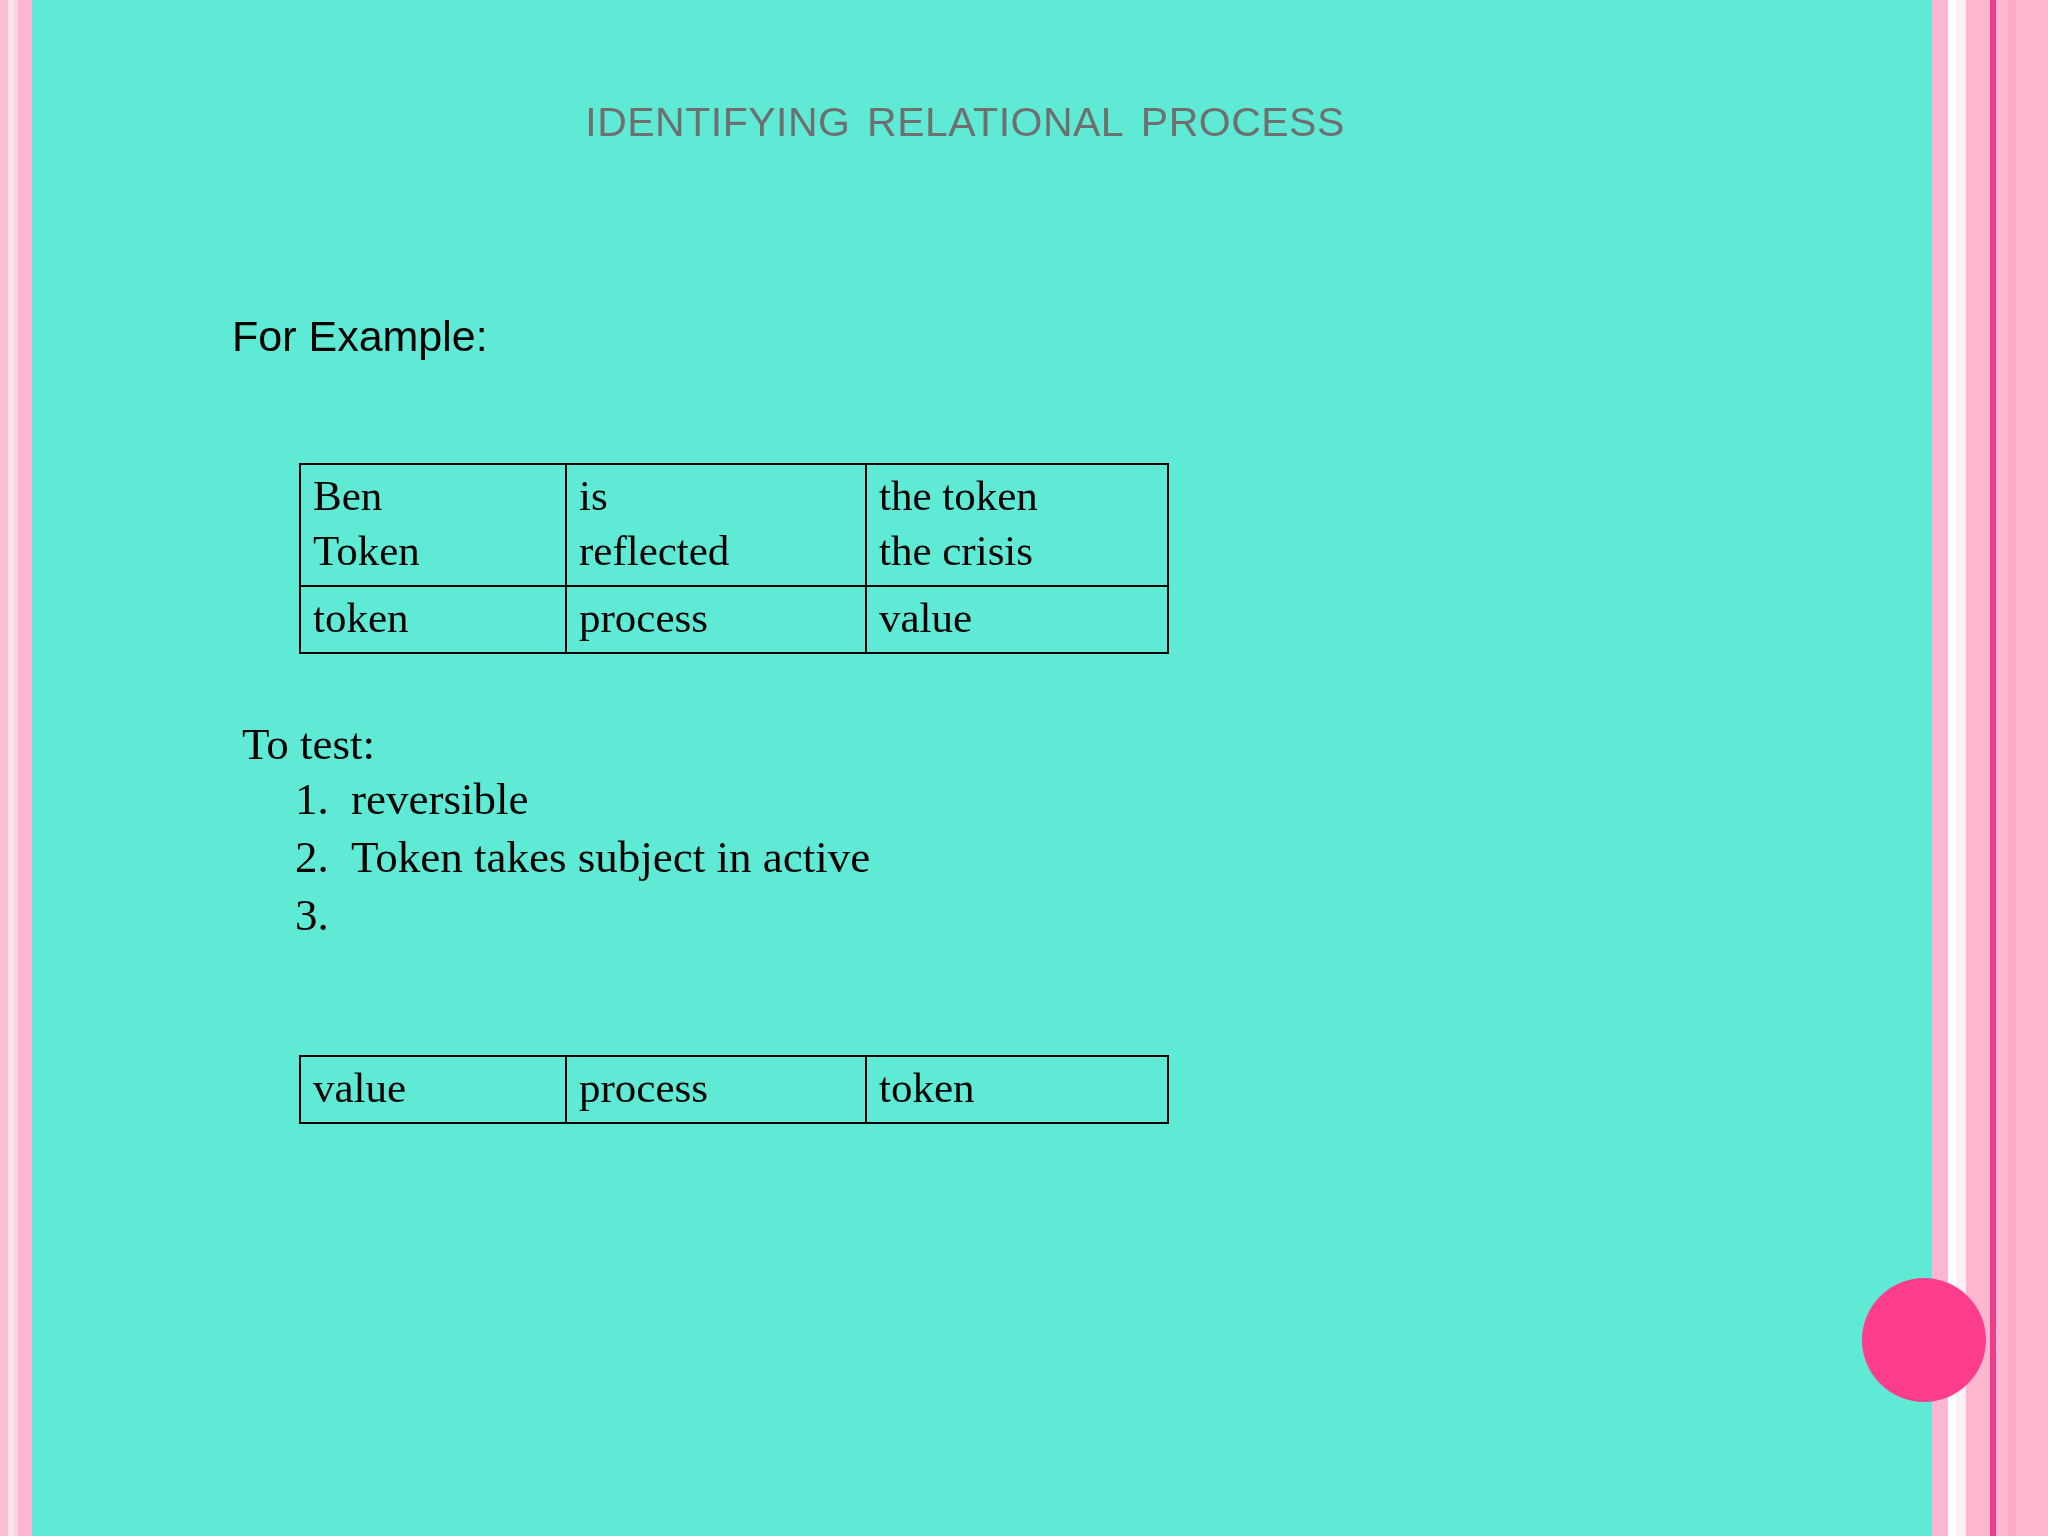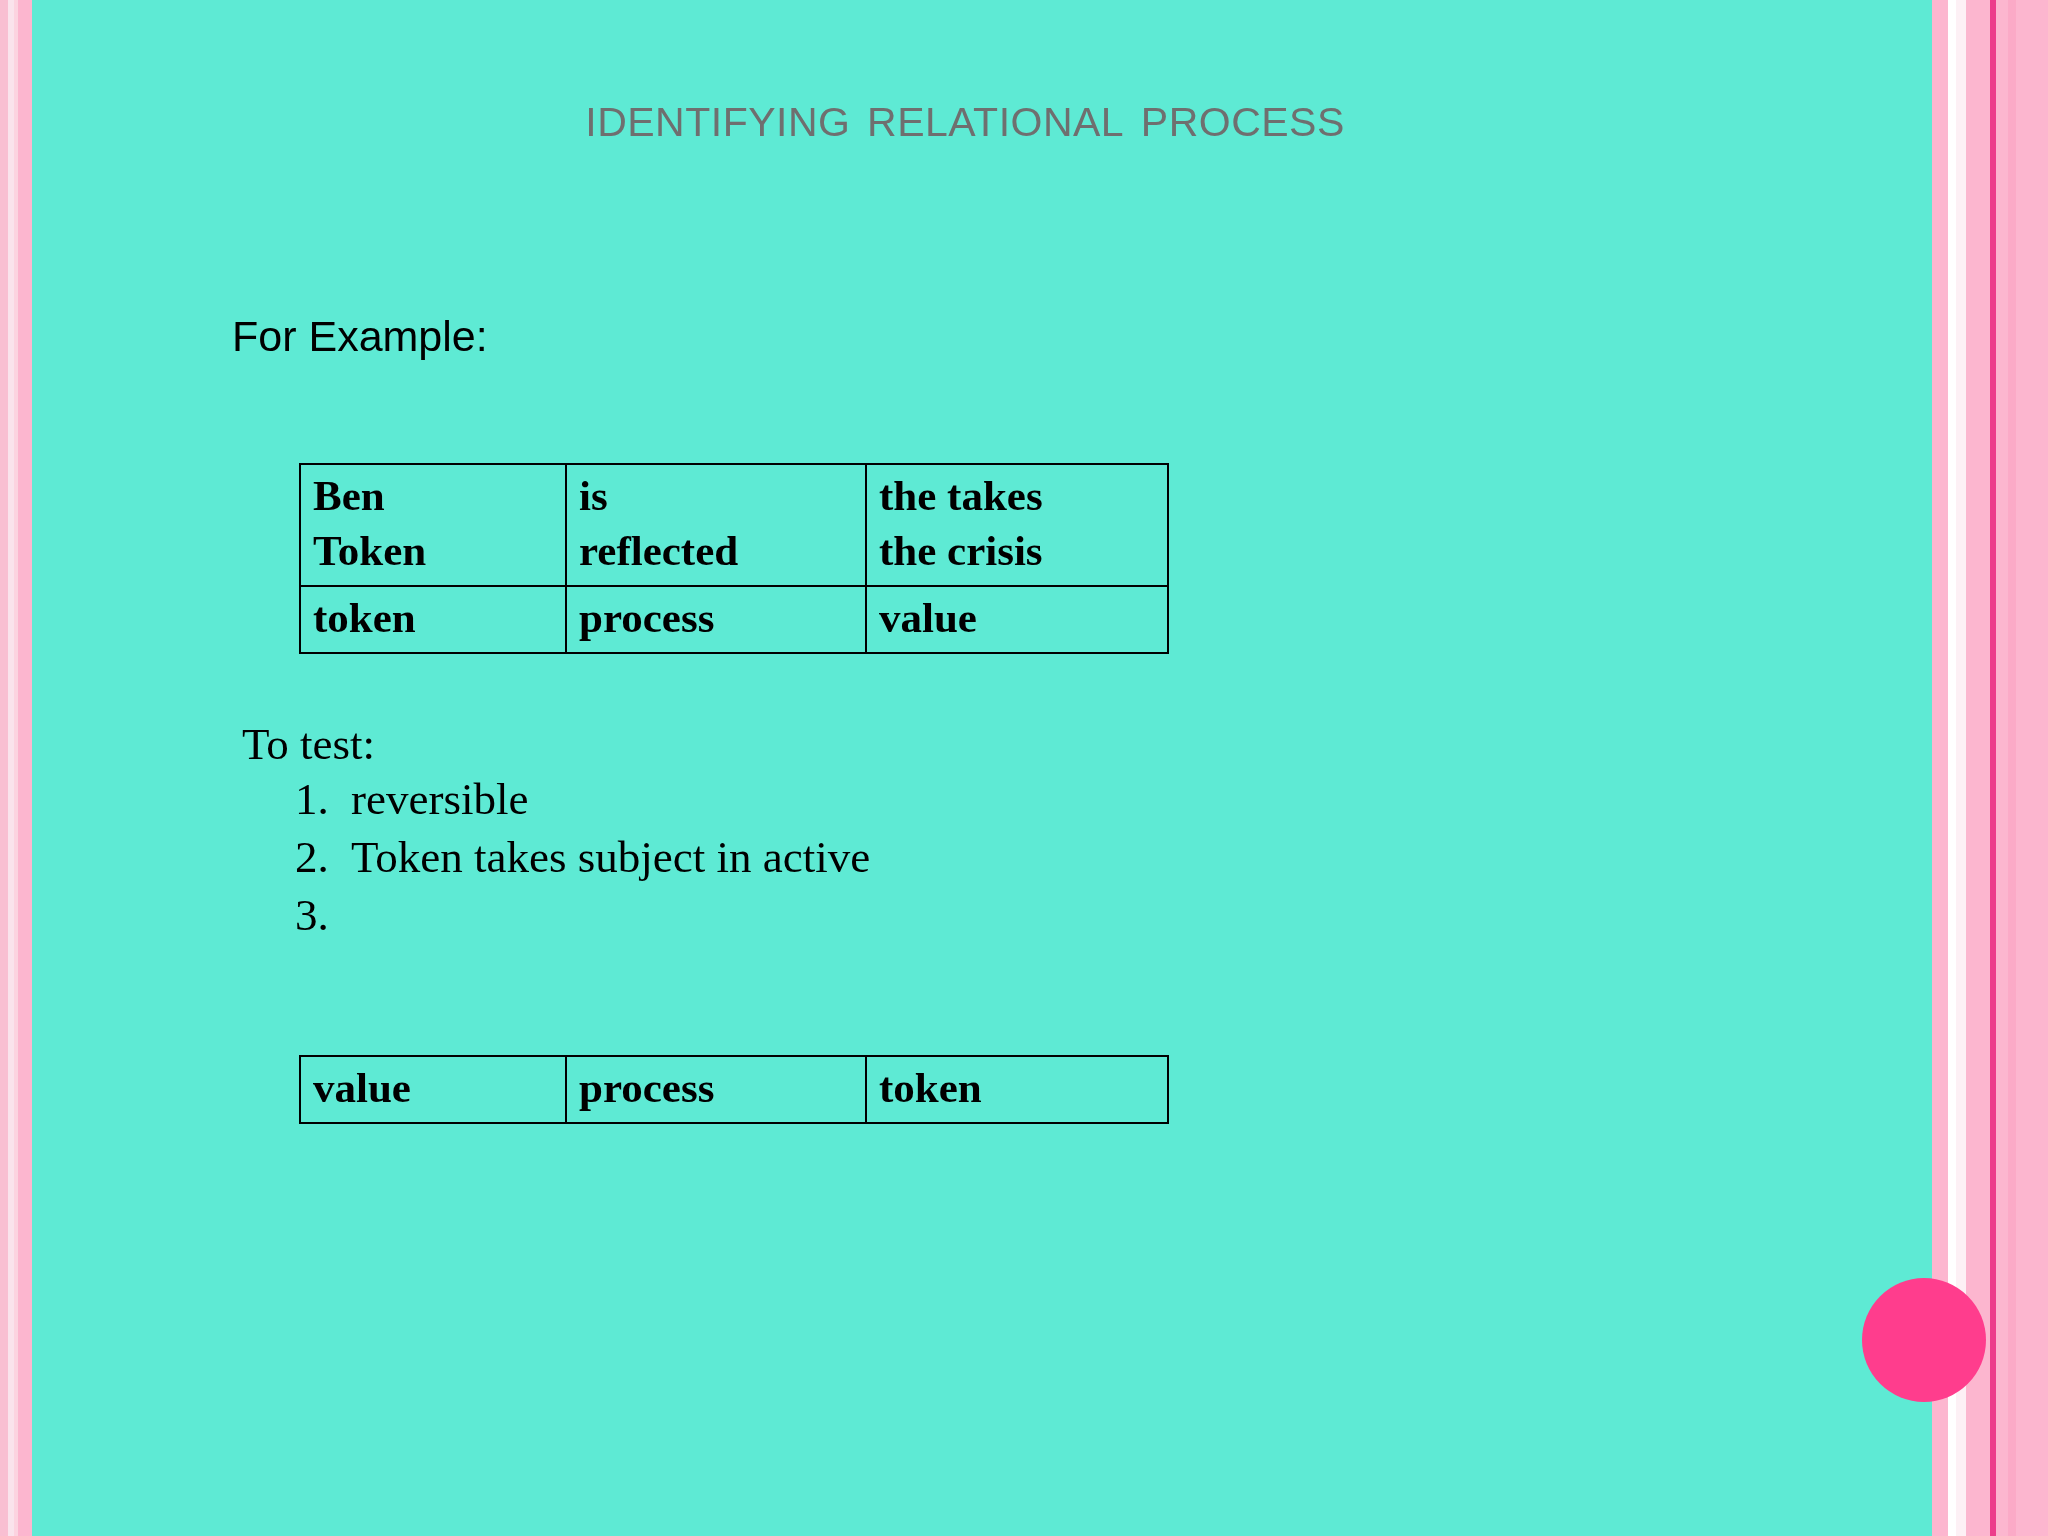--- a/index.html
+++ b/index.html
@@ -84,21 +84,20 @@
     table-layout: fixed;
     font-family: "Liberation Serif", "DejaVu Serif", serif;
     font-size: 43px;
     color: #000000;
     line-height: 1.28;
   }
   table.gram td {
     border: 2px solid #000000;
     vertical-align: top;
     padding: 3px 12px 7px 12px;
-    font-weight: bold;
   }
   table.gram td .line { display: block; white-space: nowrap; }
 
   #table-example { left: 299px; top: 463px; width: 868px; }
   #table-reversed { left: 299px; top: 1055px; width: 868px; }
   table.gram col.c1 { width: 266px; }
   table.gram col.c2 { width: 300px; }
   table.gram col.c3 { width: 302px; }
 
   
@@ -161,21 +160,21 @@
       <tr>
         <td>
           <span class="line">Ben</span>
           <span class="line">Token</span>
         </td>
         <td>
           <span class="line">is</span>
           <span class="line">reflected</span>
         </td>
         <td>
-          <span class="line">the takes</span>
+          <span class="line">the token</span>
           <span class="line">the crisis</span>
         </td>
       </tr>
       <tr>
         <td>
           <span class="line">token</span>
         </td>
         <td>
           <span class="line">process</span>
         </td>

